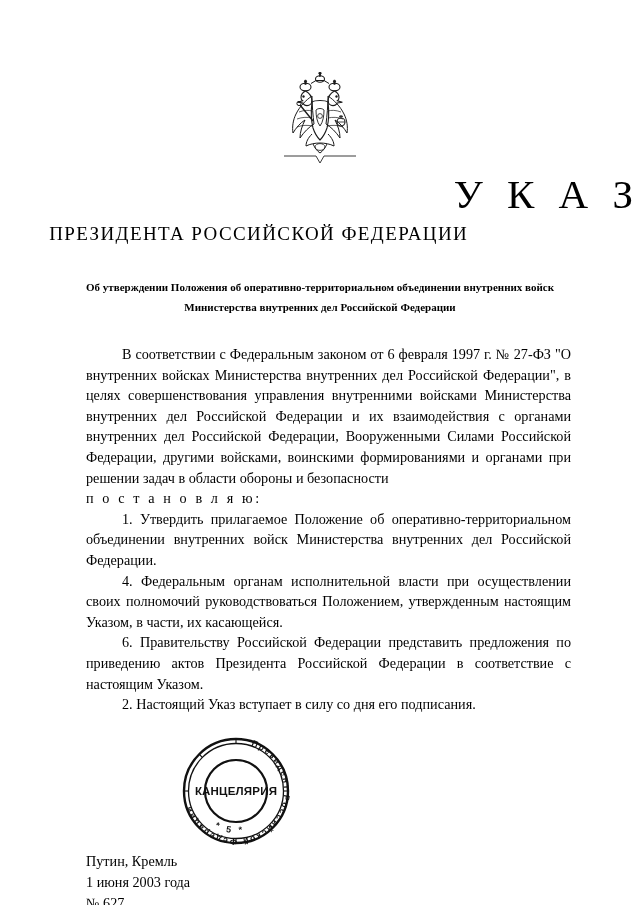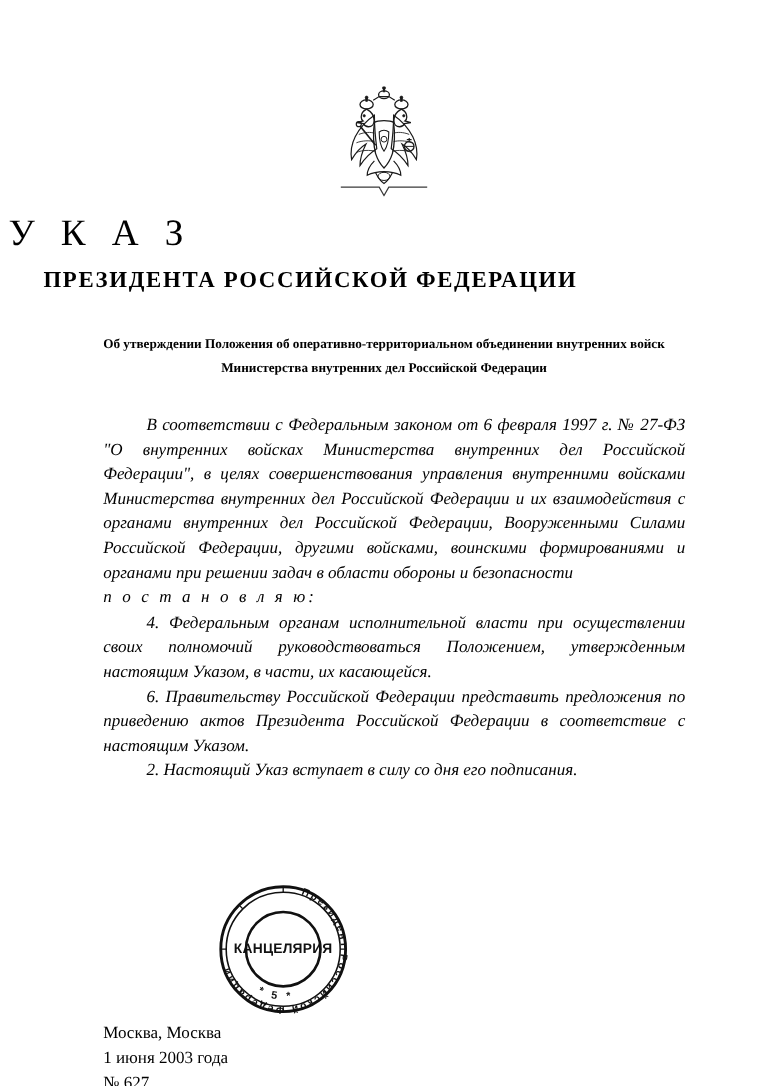--- a/index.html
+++ b/index.html
@@ -39,39 +39,39 @@
     height: 92px;
     display: block;
   }
 
   
   .title-ukaz {
     position: absolute;
     top: 176px;
     left: 0;
     width: 640px;
-    text-align: left;
-    font-size: 31px;
+    text-align: right;
+    font-size: 41px;
     line-height: 36px;
     letter-spacing: 7px;
     text-indent: 7px;
     font-weight: 400;
     font-family: "Liberation Serif", "DejaVu Serif", serif;
   }
   .title-president {
     position: absolute;
     top: 222px;
     left: 0;
     width: 516px;
     text-align: center;
     font-size: 19px;
     line-height: 24px;
     letter-spacing: 1.4px;
     text-indent: 1.4px;
-    font-weight: 700;
+    font-weight: 400;
   }
 
   .subtitle {
     position: absolute;
     top: 278px;
     left: 86px;
     width: 468px;
     text-align: center;
     font-size: 11px;
     line-height: 19.5px;
@@ -86,21 +86,20 @@
     width: 485px;
     font-size: 14.2px;
     line-height: 20.6px;
   }
   .para {
     margin: 0;
     text-align: justify;
     text-justify: inter-word;
     text-indent: 36px;
     hyphens: none;
-    font-style: italic;
   }
   .spaced {
     letter-spacing: 2.6px;
   }
 
   
   .sig-block {
     position: absolute;
     top: 744px;
     left: 268px;
@@ -182,20 +181,21 @@
       <path d="M2 84 L34 84 L38 91 L42 84 L74 84" fill="none" stroke="#3a3a3a" stroke-width="1"></path>
     </svg>
   </div>
 
   <div class="title-ukaz">У К А З</div>
   <div class="title-president">ПРЕЗИДЕНТА РОССИЙСКОЙ ФЕДЕРАЦИИ</div>
   <div class="subtitle">Об утверждении Положения об оперативно-территориальном объединении внутренних войск Министерства внутренних дел Российской Федерации</div>
 
   <div class="body-block">
     <p class="para"><span>В соответствии с Федеральным законом от 6 февраля 1997 г. № 27-ФЗ "О внутренних войсках Министерства внутренних дел Российской Федерации", в целях совершенствования управления внутренними войсками Министерства внутренних дел Российской Федерации и их взаимодействия с органами внутренних дел Российской Федерации, Вооруженными Силами Российской Федерации, другими войсками, воинскими формированиями и органами при решении задач в области обороны и безопасности</span><br><span class="spaced">п о с т а н о в л я ю:</span></p>
+    <p class="para">1. Утвердить прилагаемое Положение об оперативно-территориальном объединении внутренних войск Министерства внутренних дел Российской Федерации.</p>
     <p class="para">4. Федеральным органам исполнительной власти при осуществлении своих полномочий руководствоваться Положением, утвержденным настоящим Указом, в части, их касающейся.</p>
     <p class="para">6. Правительству Российской Федерации представить предложения по приведению актов Президента Российской Федерации в соответствие с настоящим Указом.</p>
     <p class="para">2. Настоящий Указ вступает в силу со дня его подписания.</p>
   </div>
 
   <div class="seal">
     <svg viewBox="0 0 120 120" aria-hidden="true">
       <defs>
         <path id="arcOuter" d="M 60,60 m -48,0 a 48,48 0 1 1 96,0 a 48,48 0 1 1 -96,0"></path>
         <path id="arcBottom" d="M 60,60 m -42,0 a 42,42 0 0 0 84,0"></path>
@@ -223,18 +223,18 @@
       </text>
 
       <text x="60" y="63.5" text-anchor="middle" font-family="Liberation Sans, sans-serif" font-size="11.5" font-weight="bold" fill="#111" letter-spacing="0.2">КАНЦЕЛЯРИЯ</text>
     </svg>
   </div>
 
   <div class="sig-block">
   </div>
 
   <div class="footer">
-    <div>Москва, Москва</div>
+    <div>Путин, Кремль</div>
     <div>1 июня 2003 года</div>
     <div>№ 627</div>
   </div>
 
 </div>
 
 </body></html>

